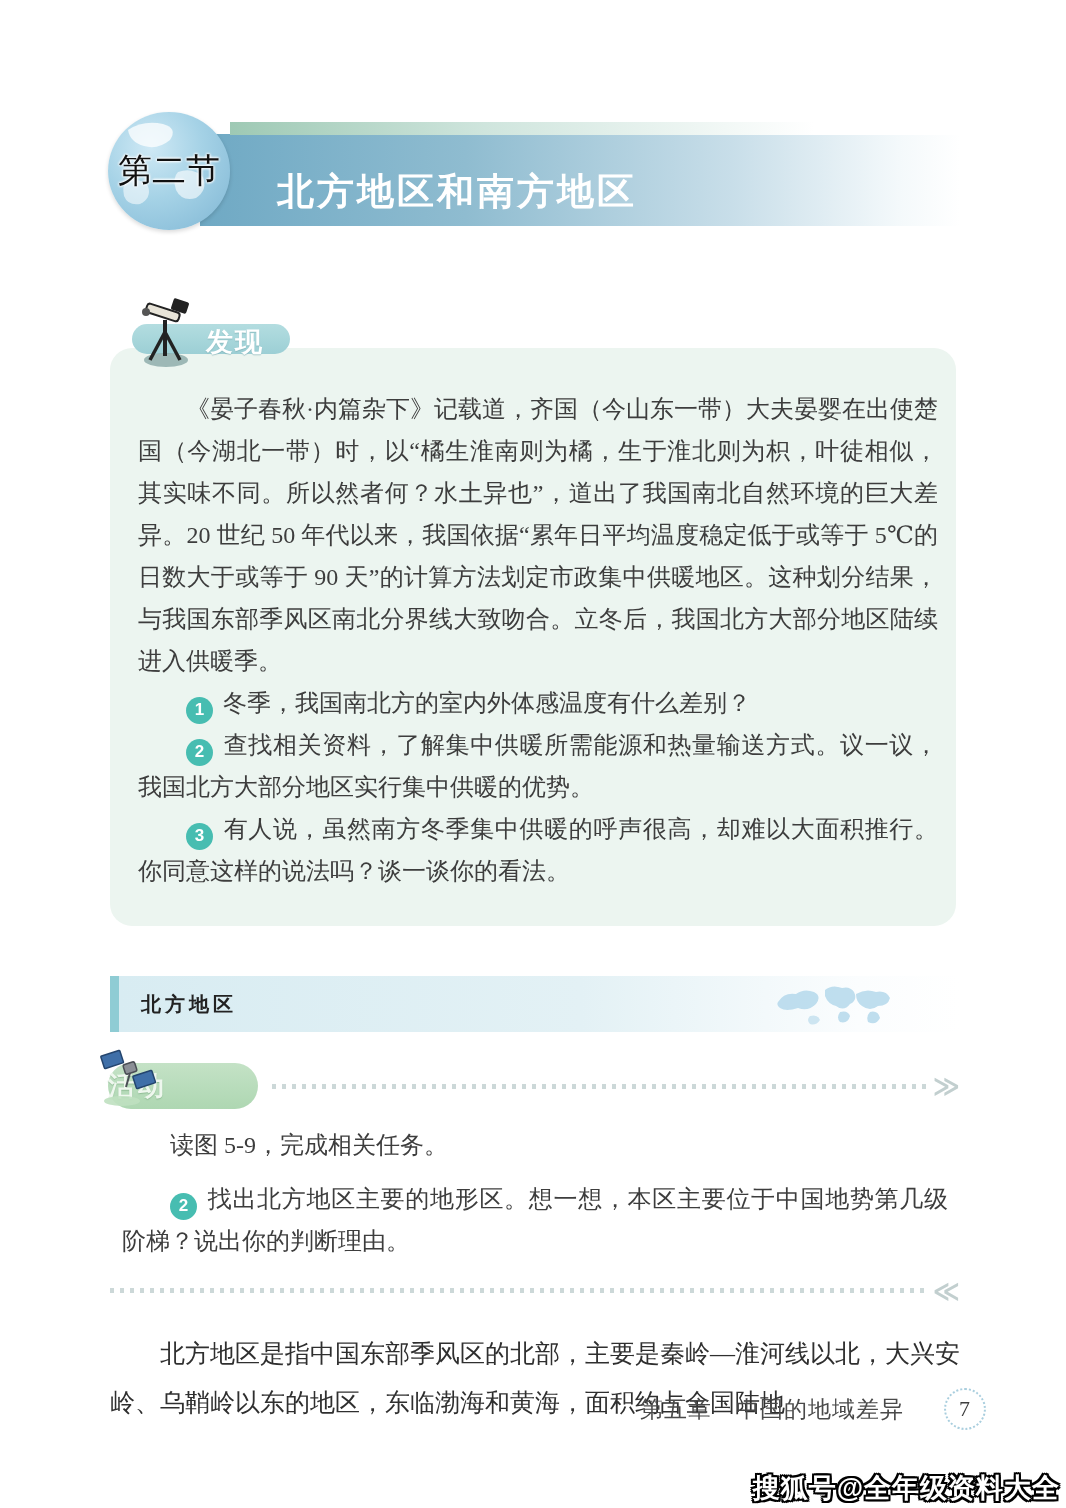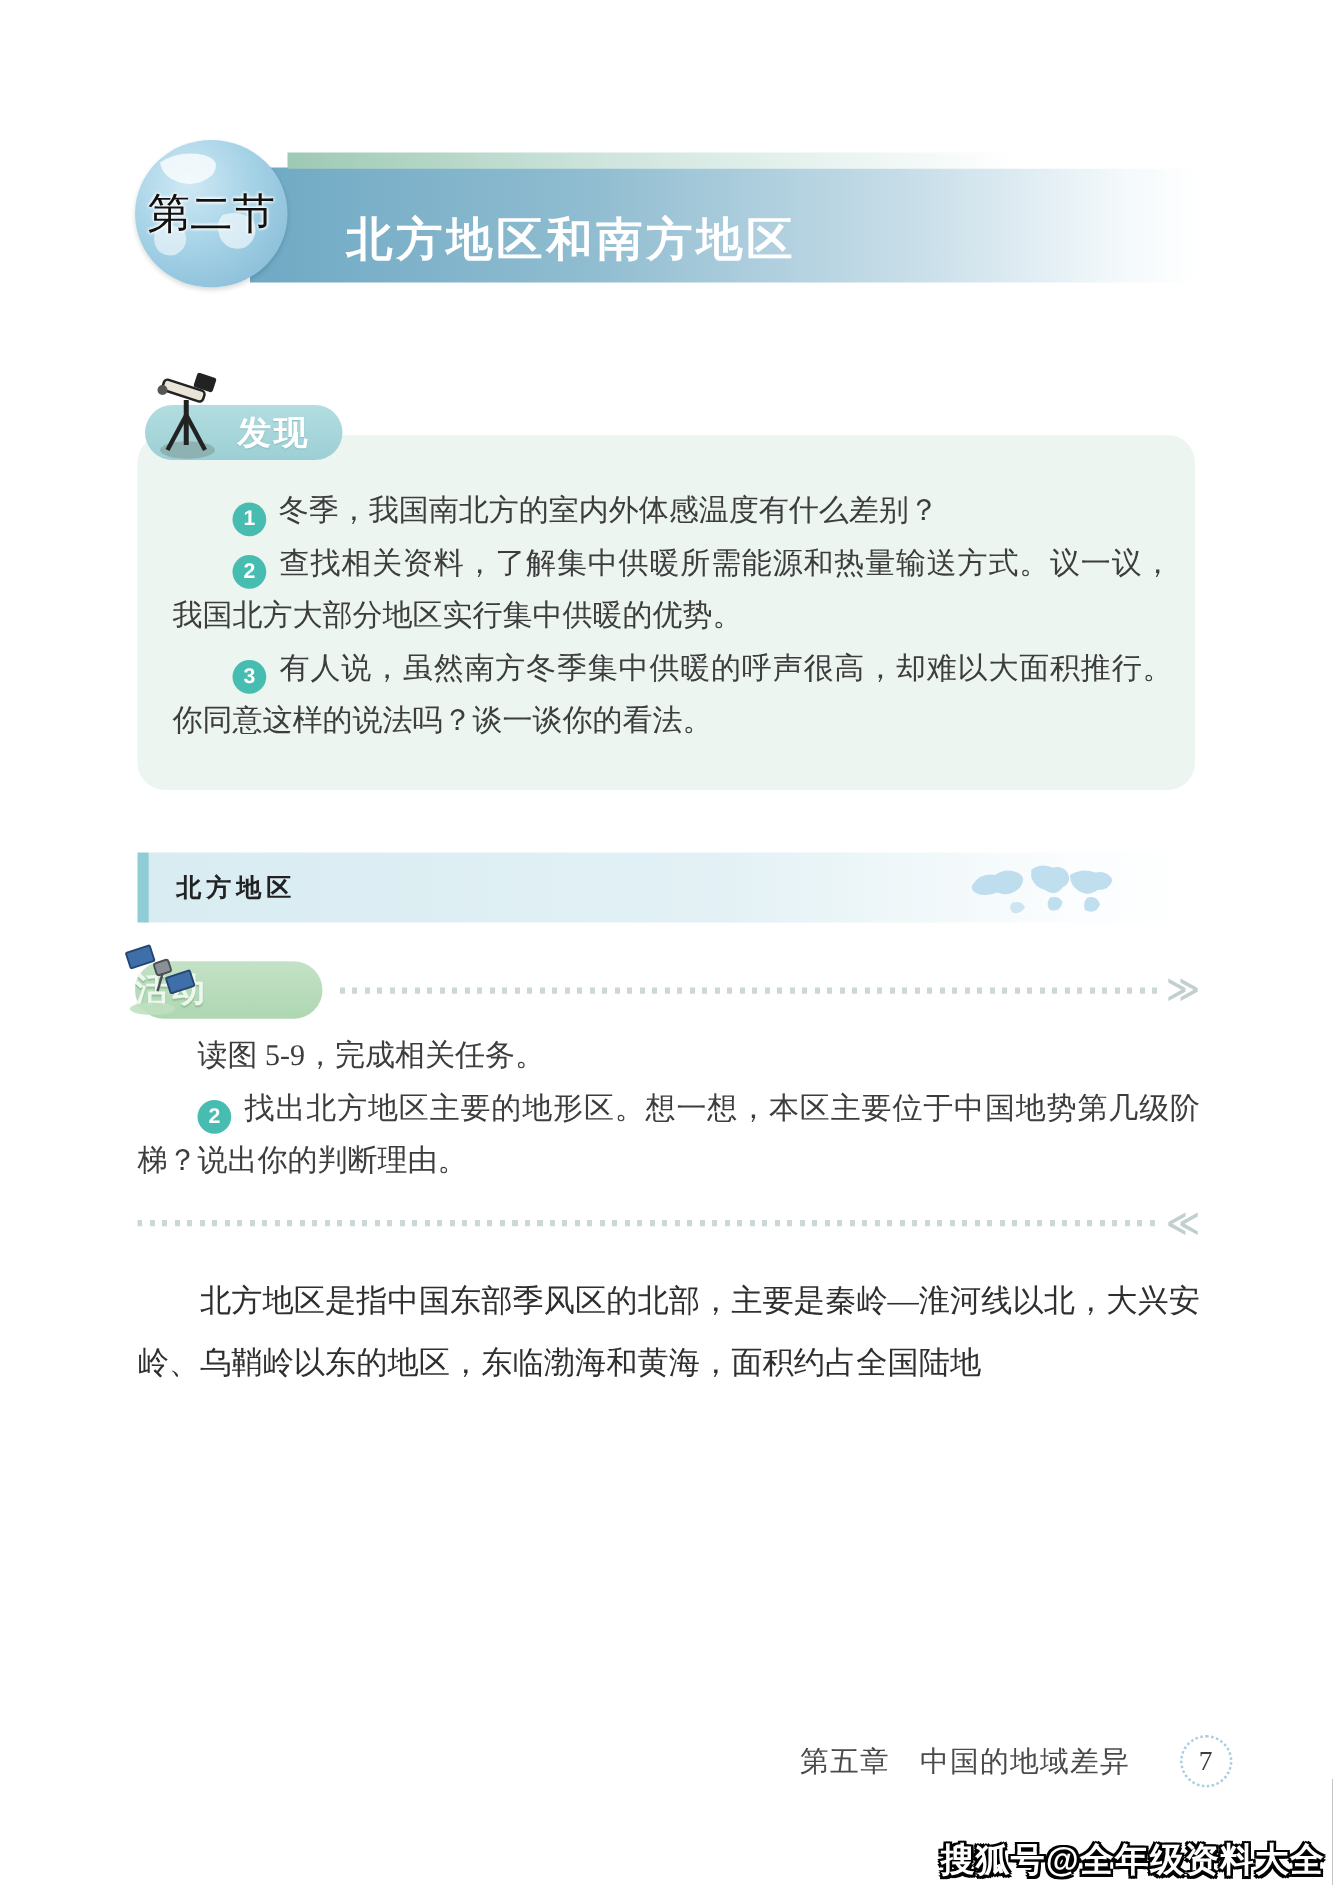--- a/index.html
+++ b/index.html
@@ -43,24 +43,24 @@
 
   
   .discovery{
     position:relative;
     margin:118px 110px 0 110px;
     background:#ecf5f0;
     border-radius:22px;
     padding:40px 18px 34px 28px;
   }
   .discovery-badge{
-    position:absolute;top:-24px;left:6px;
-    height:44px;min-width:158px;border-radius:24px;
+    position:absolute;top:-24px;left:22px;
+    height:30px;min-width:158px;border-radius:24px;
     background:linear-gradient(to bottom,#b3dde0,#9ccfd5);
-    display:flex;align-items:center;justify-content:flex-end;
+    display:flex;align-items:flex-start;justify-content:flex-end;
     padding-right:26px;box-sizing:border-box;
   }
   .discovery-badge .badge-text{
     font-family:"Liberation Sans","DejaVu Sans",sans-serif;
     font-weight:bold;font-size:27px;color:#ffffff;letter-spacing:2px;
     text-shadow:0 1px 1px rgba(120,170,175,.6);
   }
   .telescope{position:absolute;left:6px;top:-26px;width:62px;height:70px;}
 
   .serif-text{font-size:24px;line-height:42px;text-align:justify;color:#3d3d3d;}
@@ -112,21 +112,21 @@
   .dotline{
     flex:1;height:5px;margin-left:14px;
     background-image:repeating-linear-gradient(to right,#ccd8d8 0 4px,transparent 4px 10px);
     background-position:center;background-size:100% 5px;background-repeat:no-repeat;
   }
   .arrow-glyph{
     font-family:"DejaVu Sans",sans-serif;color:#c2cfcf;font-size:26px;font-weight:bold;
     margin-left:4px;line-height:1;
   }
   .activity-body{margin:6px 106px 0 110px;}
-  .activity-body p{margin:0;}
+  .activity-body p{margin:12px;}
   .activity-body .intro{text-indent:2em;}
   .dotline-close{
     margin:26px 106px 0 110px;height:5px;display:flex;align-items:center;
   }
   .dotline-close .line{
     flex:1;height:5px;
     background-image:repeating-linear-gradient(to right,#ccd8d8 0 4px,transparent 4px 10px);
   }
 
   
@@ -185,20 +185,21 @@
         <rect x="34" y="2" width="16" height="12" rx="2" fill="#222" transform="rotate(18 42 8)"></rect>
         <rect x="8" y="10" width="34" height="9" rx="3" fill="#e8e4d8" stroke="#222" stroke-width="2" transform="rotate(18 25 14)"></rect>
         <circle cx="8" cy="14" r="4" fill="#555"></circle>
         <line x1="27" y1="22" x2="27" y2="58" stroke="#222" stroke-width="4"></line>
         <line x1="27" y1="34" x2="12" y2="62" stroke="#222" stroke-width="3.5"></line>
         <line x1="27" y1="34" x2="42" y2="62" stroke="#222" stroke-width="3.5"></line>
       </svg>
       <span class="badge-text">发现</span>
     </div>
 
+    <p class="serif-text lead">《晏子春秋·内篇杂下》记载道，齐国（今山东一带）大夫晏婴在出使楚国（今湖北一带）时，以“橘生淮南则为橘，生于淮北则为枳，叶徒相似，其实味不同。所以然者何？水土异也”，道出了我国南北自然环境的巨大差异。20 世纪 50 年代以来，我国依据“累年日平均温度稳定低于或等于 5℃的日数大于或等于 90 天”的计算方法划定市政集中供暖地区。这种划分结果，与我国东部季风区南北分界线大致吻合。立冬后，我国北方大部分地区陆续进入供暖季。</p>
 
     <p class="q"><span class="num-circle">1</span><span>冬季，我国南北方的室内外体感温度有什么差别？</span></p>
     <p class="q"><span class="num-circle">2</span><span>查找相关资料，了解集中供暖所需能源和热量输送方式。议一议，我国北方大部分地区实行集中供暖的优势。</span></p>
     <p class="q"><span class="num-circle">3</span><span>有人说，虽然南方冬季集中供暖的呼声很高，却难以大面积推行。你同意这样的说法吗？谈一谈你的看法。</span></p>
   </div>
 
   <div class="section-head">
     <h2 class="section-title">北方地区</h2>
     <svg class="worldmap" viewBox="0 0 135 48">
       <path d="M8 20 Q14 10 26 12 Q34 6 44 10 Q52 14 46 22 Q38 30 28 26 Q16 30 10 26 Q6 23 8 20Z" fill="#b5d9ec"></path>

